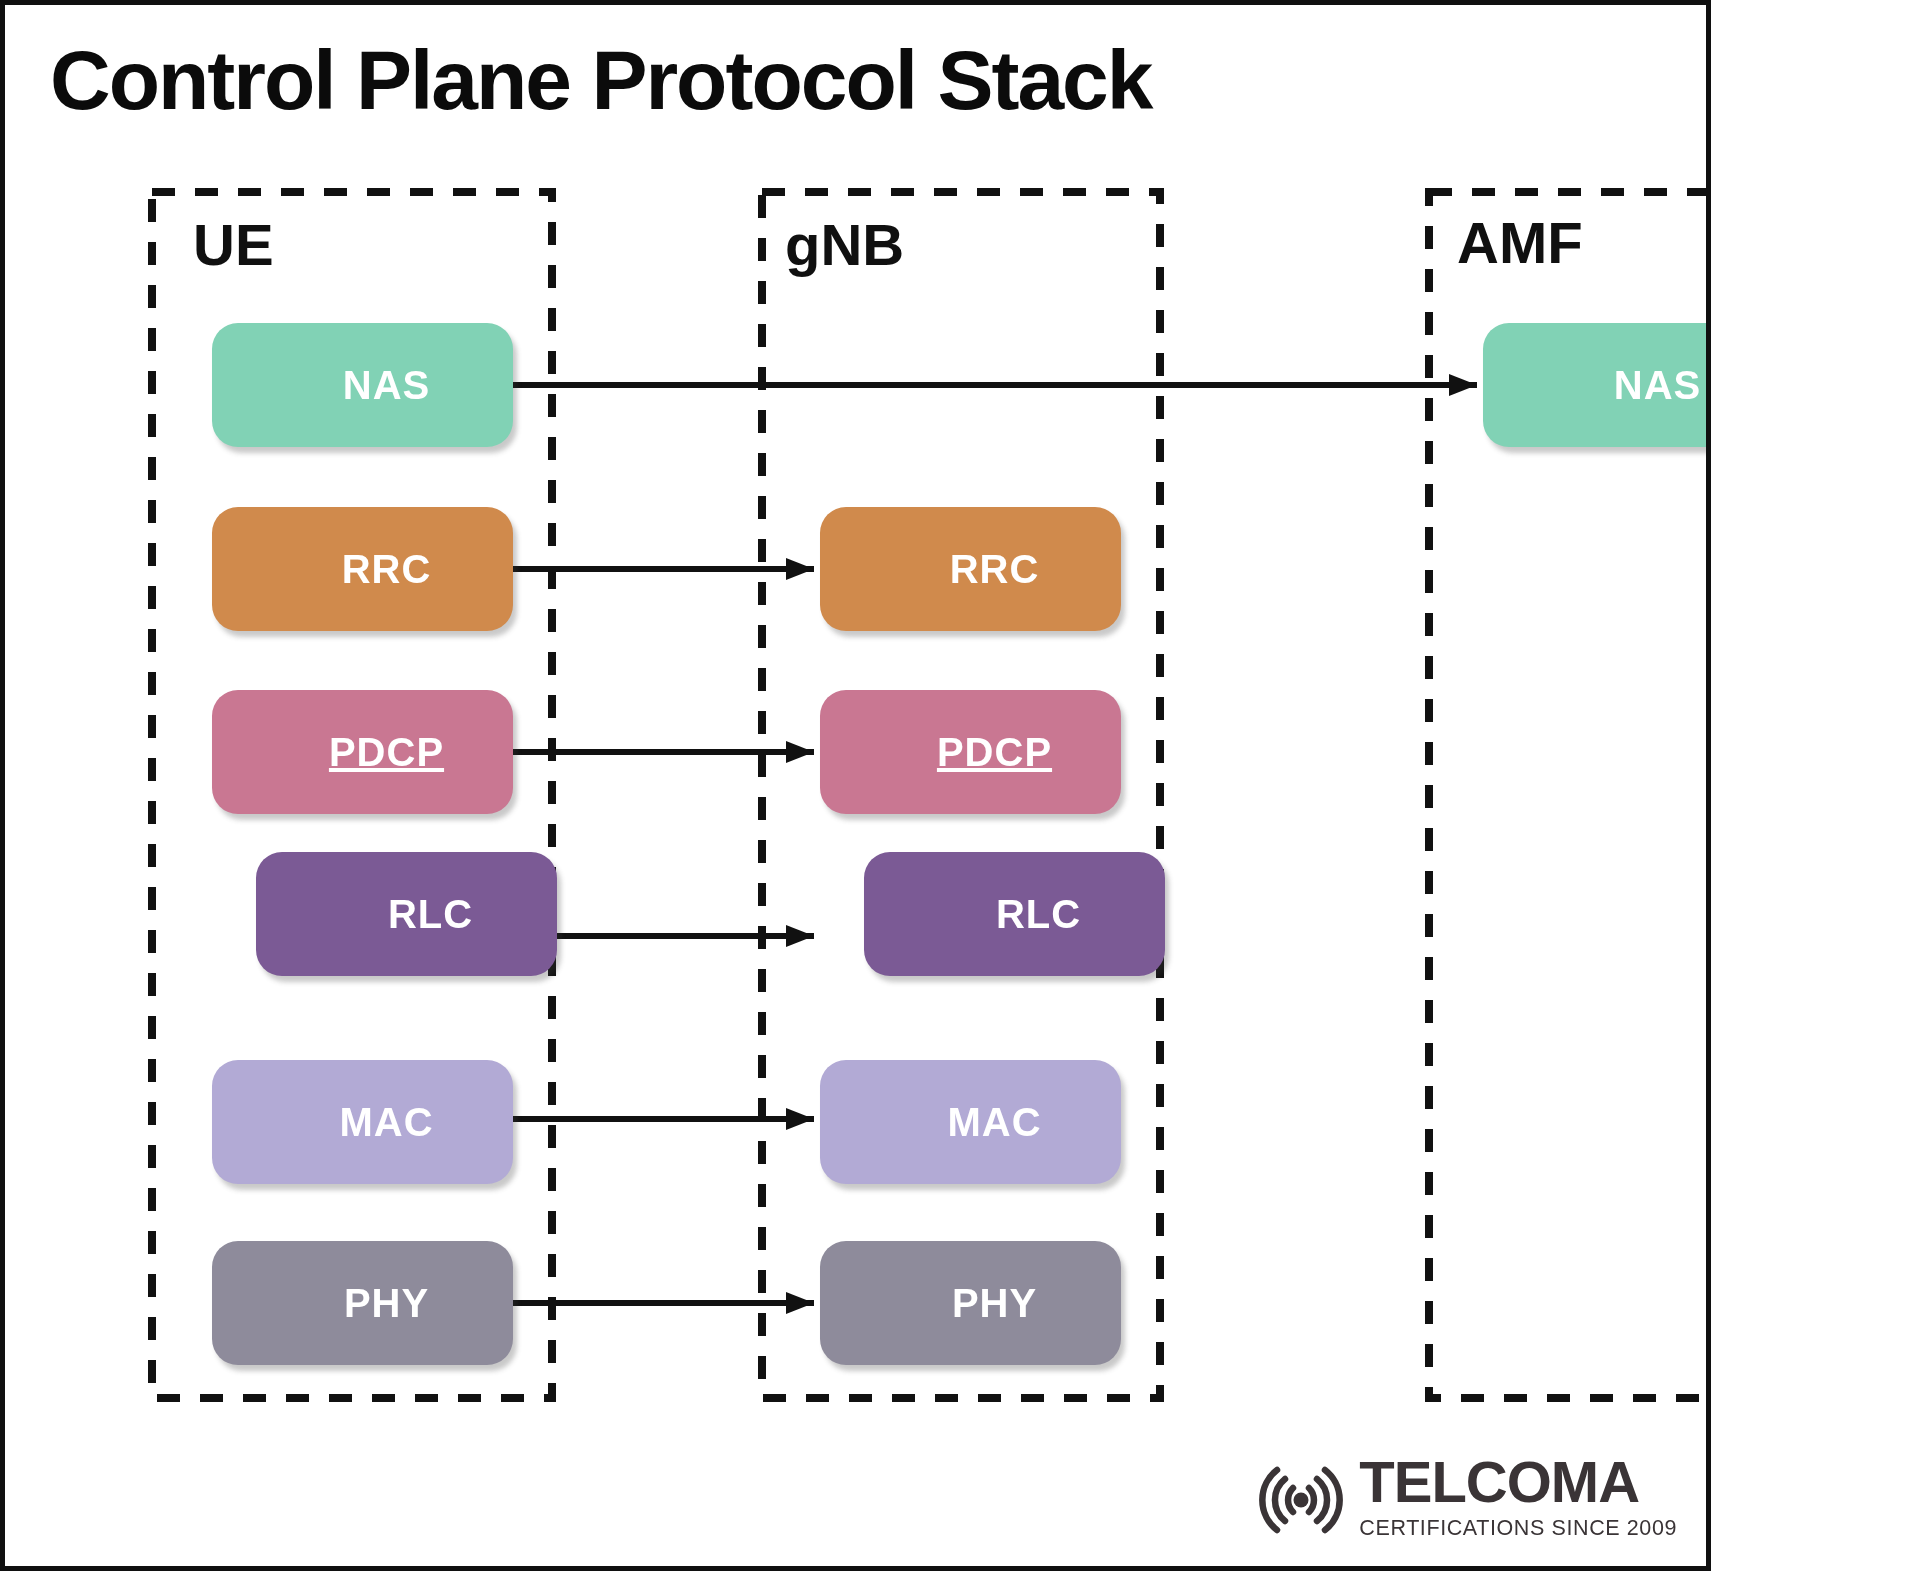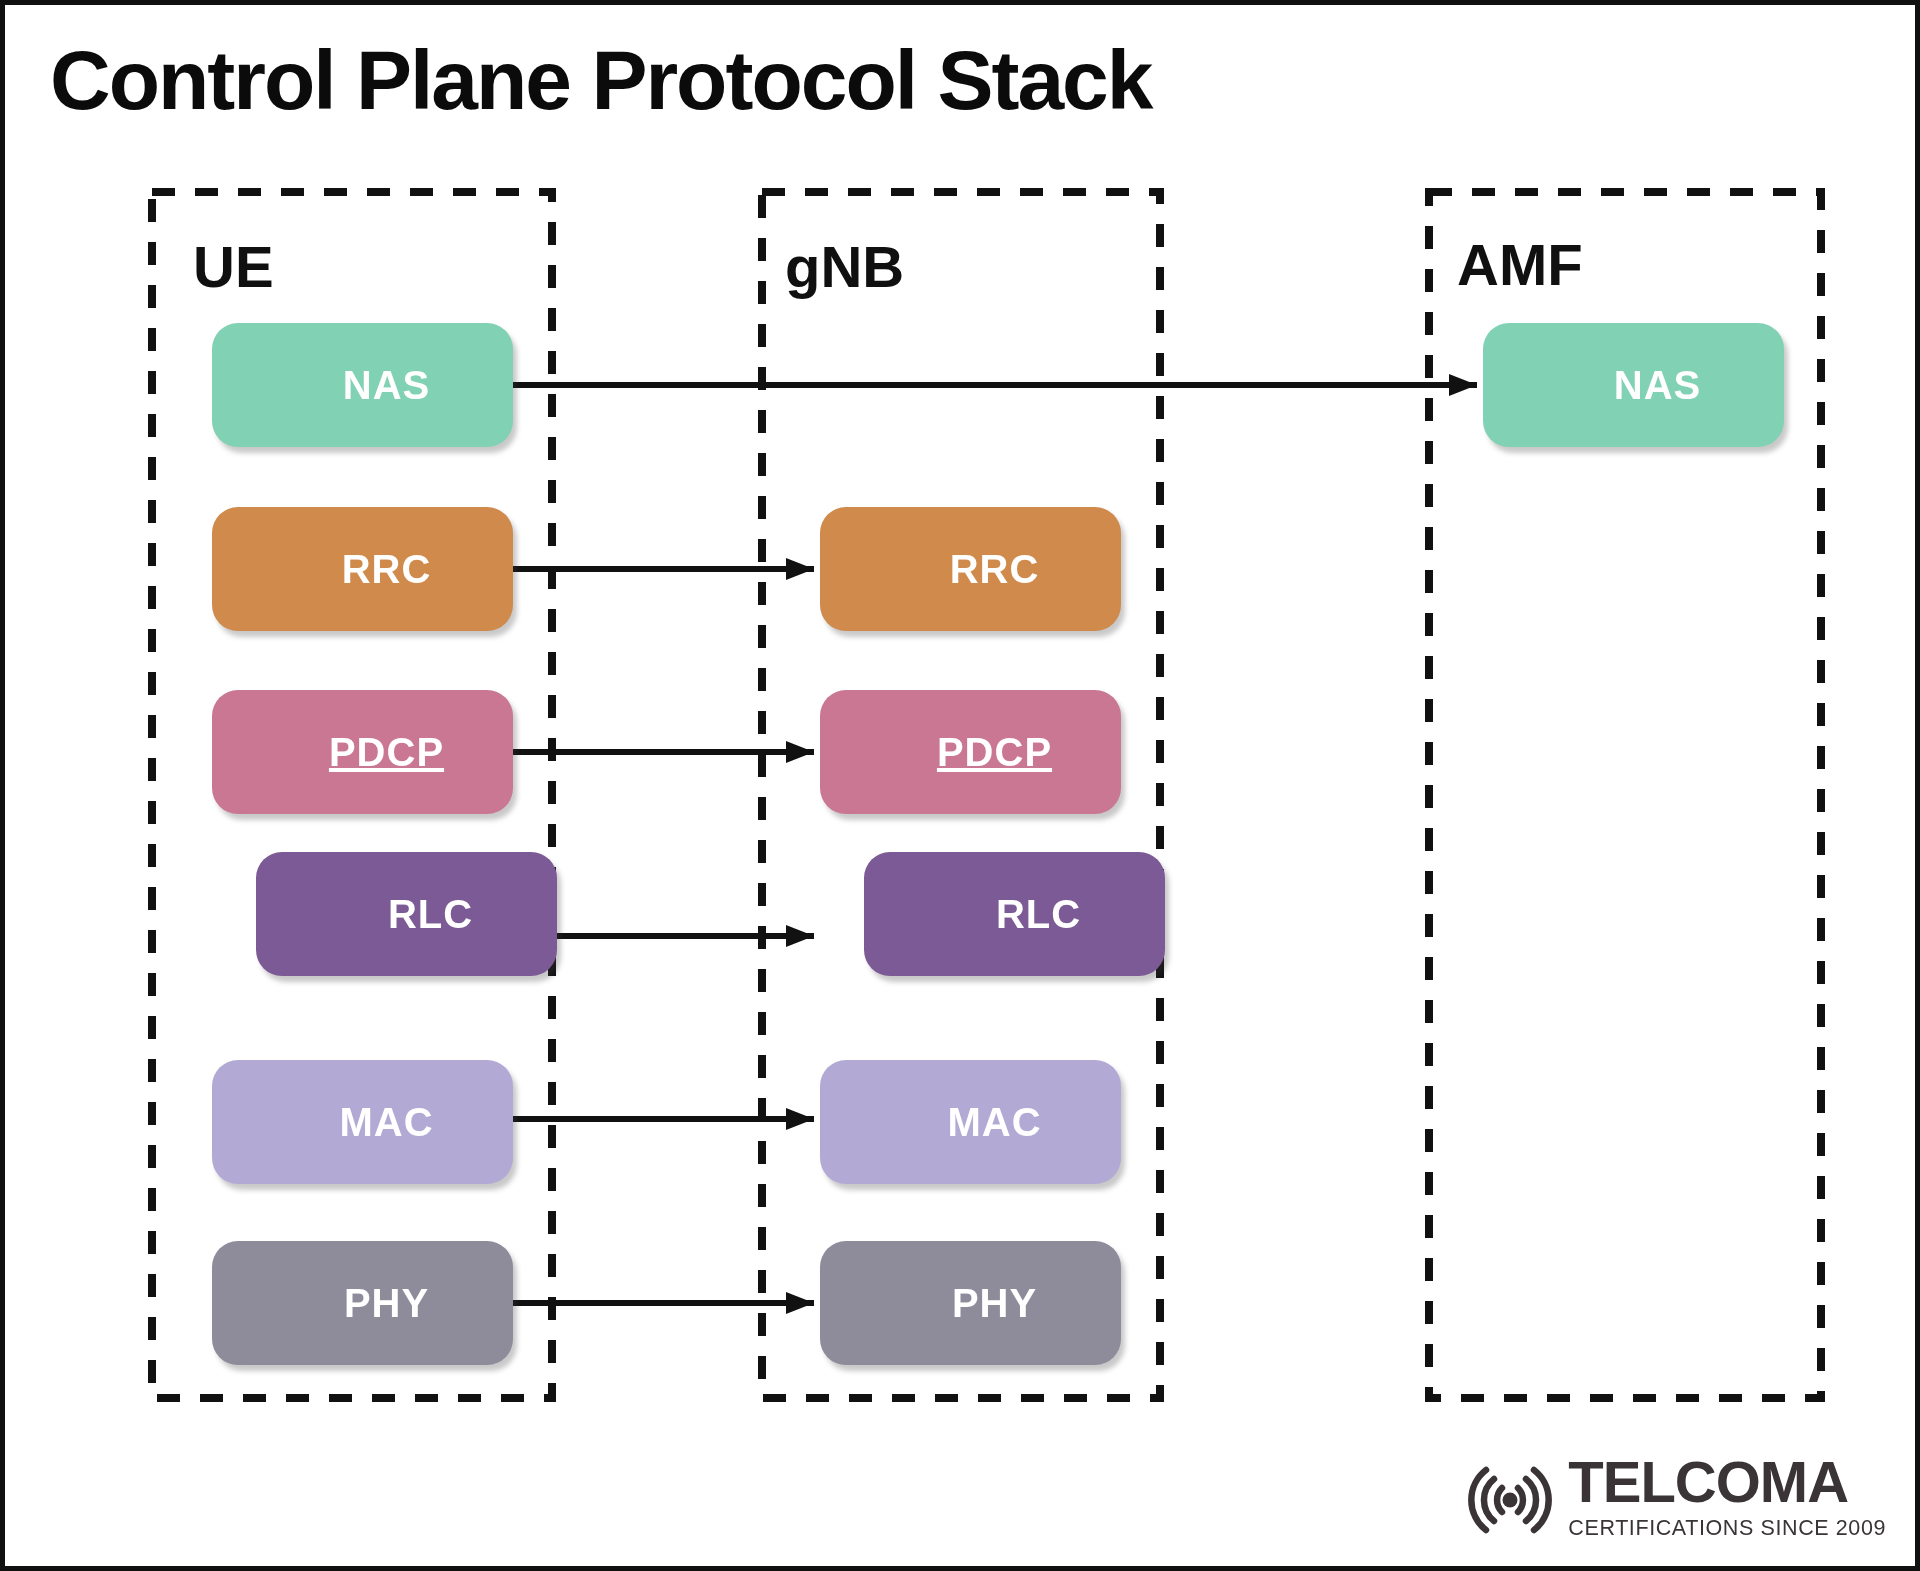--- a/index.html
+++ b/index.html
@@ -1,27 +1,27 @@
 <!DOCTYPE html>
 <html><head>
 <meta charset="utf-8">
 <style>
   html,body{margin:0;padding:0;background:#ffffff;}
   .canvas{
-    position:relative;width:1920px;height:1571px;background:#ffffff;overflow:hidden;
+    position:relative;width:1711px;height:1571px;background:#ffffff;overflow:hidden;
     font-family:"Liberation Sans","DejaVu Sans",sans-serif;
   }
   .frame{position:absolute;inset:0;border:5px solid #101010;pointer-events:none;}
   .title{
     position:absolute;left:50px;top:34px;font-size:84px;font-weight:700;
     letter-spacing:-2px;color:#0b0b0b;line-height:1.1;white-space:nowrap;
   }
   .svg-layer{position:absolute;left:0;top:0;}
   .entity-label{
-    position:absolute;font-size:58px;font-weight:600;color:#101010;line-height:1;white-space:nowrap;margin-top:22px;
+    position:absolute;font-size:58px;font-weight:600;color:#101010;line-height:1;white-space:nowrap;
   }
   #ue-label{left:193px;top:216px;}
   #gnb-label{left:785px;top:216px;}
   #amf-label{left:1457px;top:214px;}
   .layer{
     position:absolute;width:253px;height:124px;border-radius:26px;
     display:flex;align-items:center;justify-content:center;
     color:#ffffff;font-size:40px;font-weight:700;letter-spacing:1px;
     box-shadow:4px 6px 5px rgba(60,60,60,0.28);
     padding-left:48px;

